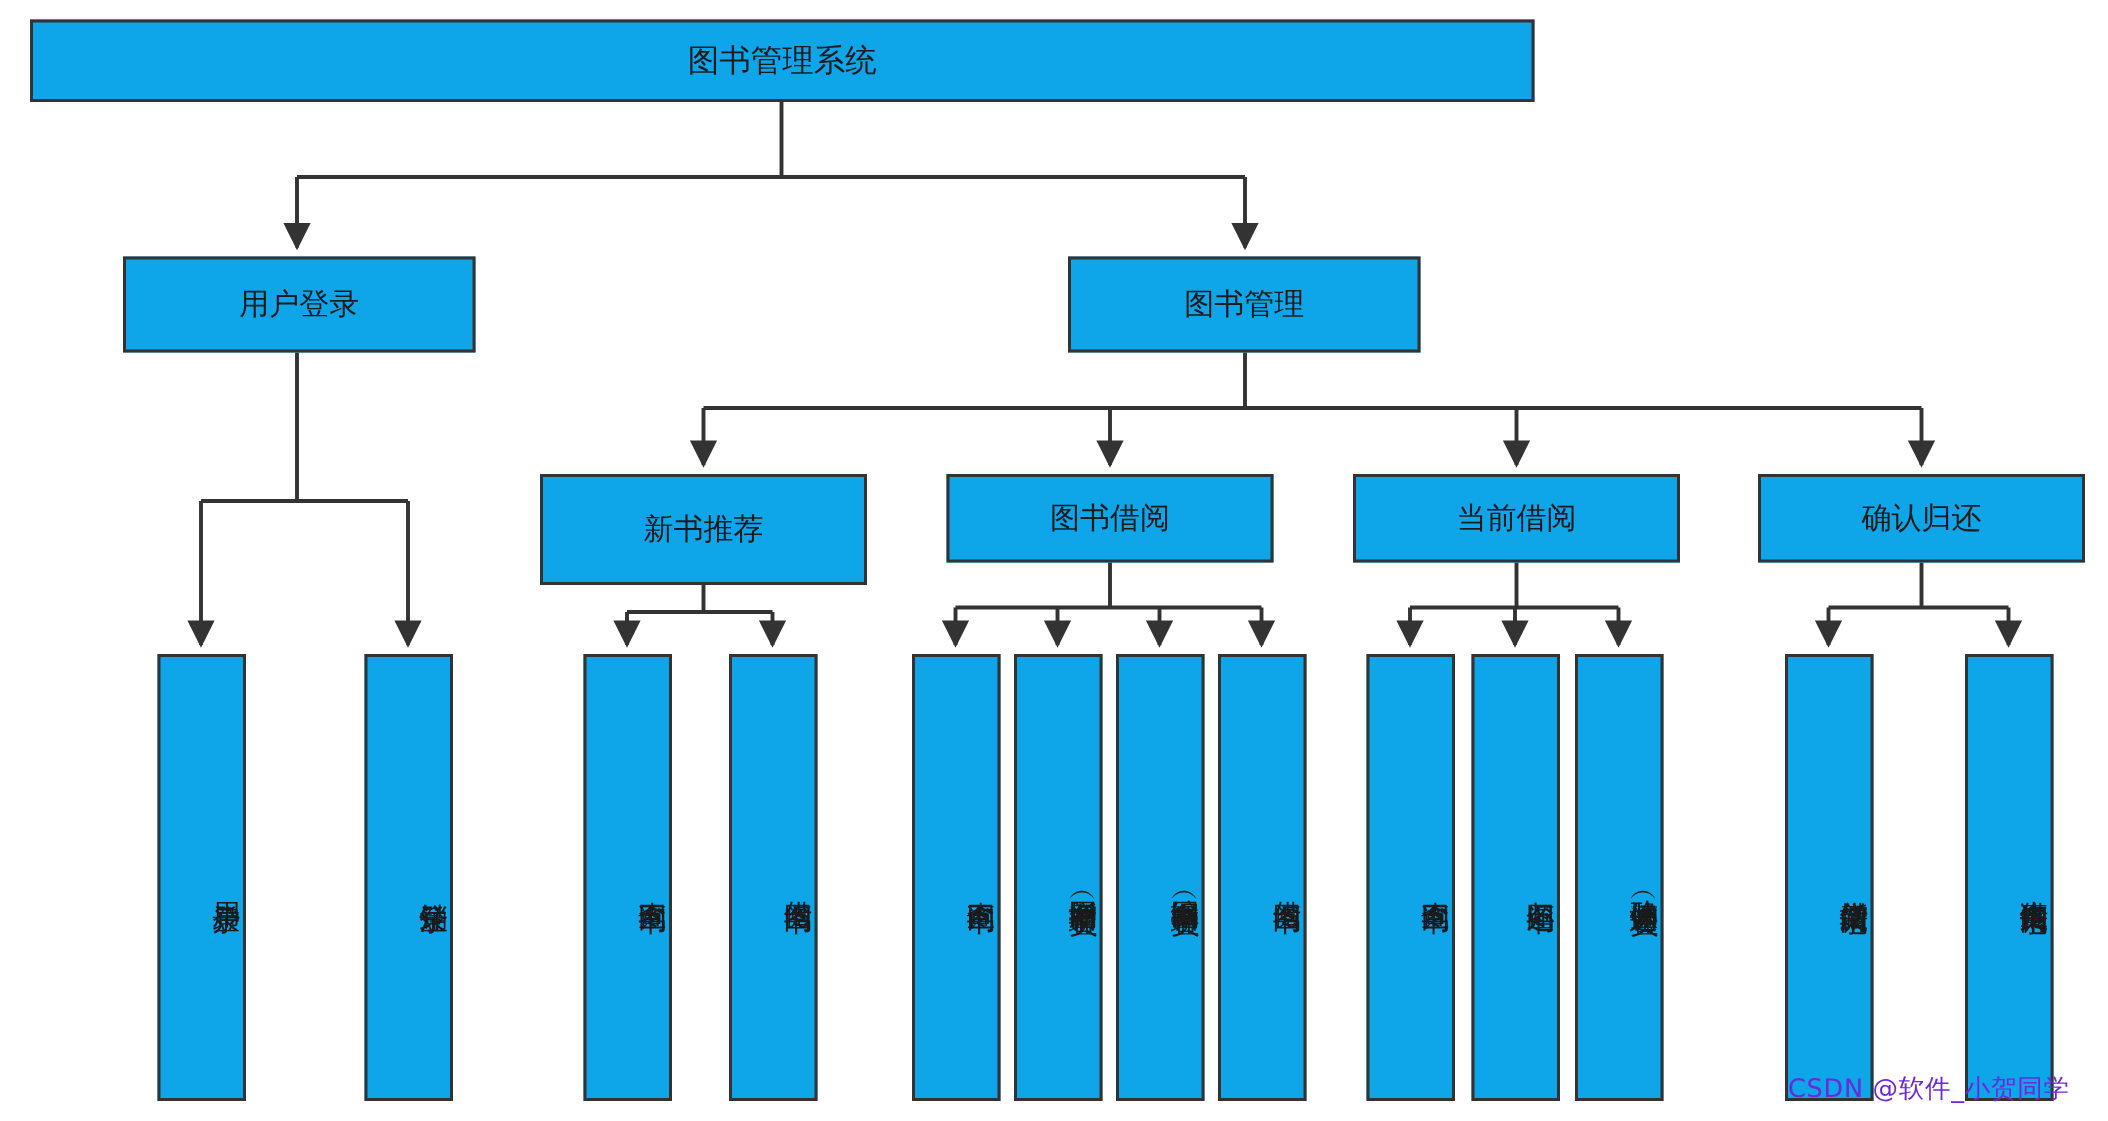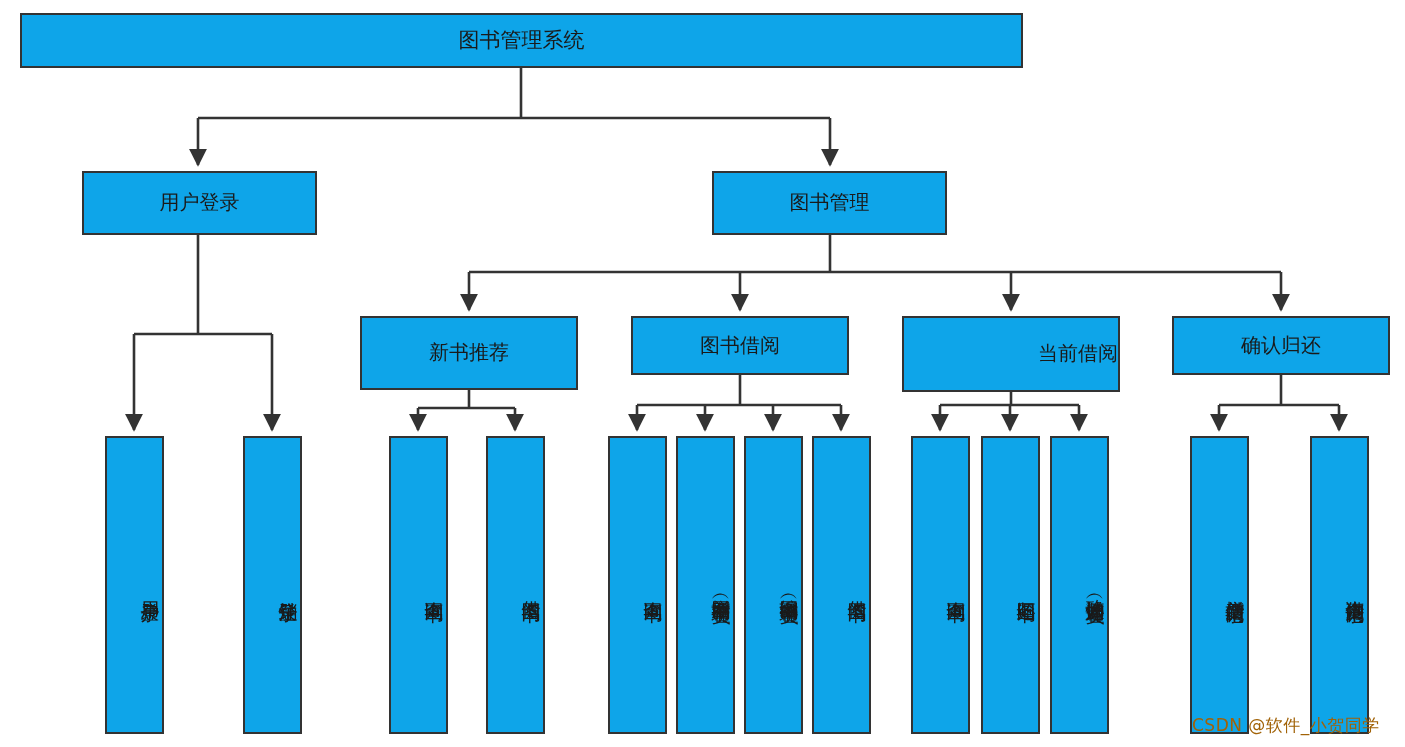--- a/index.html
+++ b/index.html
@@ -55,21 +55,21 @@
     letter-spacing: 1px;
   }
   .node.leaf > span {
     writing-mode: vertical-rl;
     text-orientation: upright;
     display: block;
   }
   .watermark {
     position: absolute;
     font-size: 17px;
-    color: #a16207;
+    color: #6d28d9;
     white-space: nowrap;
     letter-spacing: 0.5px;
   }
 </style>
 </head>
 <body>
 
 <div id="canvas">
 
   <svg class="svg-layer" viewBox="0 0 1405 747" xmlns="http://www.w3.org/2000/svg">
@@ -145,21 +145,21 @@
   <div class="node lvl2" style="left:712px; top:171px; width:235px; height:64px;">
     <span>图书管理</span>
   </div>
 
   <div class="node lvl3" style="left:360px; top:316px; width:218px; height:74px;">
     <span>新书推荐</span>
   </div>
   <div class="node lvl3" style="left:631px; top:316px; width:218px; height:59px;">
     <span>图书借阅</span>
   </div>
-  <div class="node lvl3" style="left:902px; top:316px; width:218px; height:76px;justify-content:flex-end;">
+  <div class="node lvl3" style="left:902px; top:316px; width:218px; height:59px;">
     <span>当前借阅</span>
   </div>
   <div class="node lvl3" style="left:1172px; top:316px; width:218px; height:59px;">
     <span>确认归还</span>
   </div>
 
   <div class="node leaf" style="left:105px; top:436px; width:59px; height:298px;">
     <span>用户登录</span>
   </div>
   <div class="node leaf" style="left:243px; top:436px; width:59px; height:298px;">

